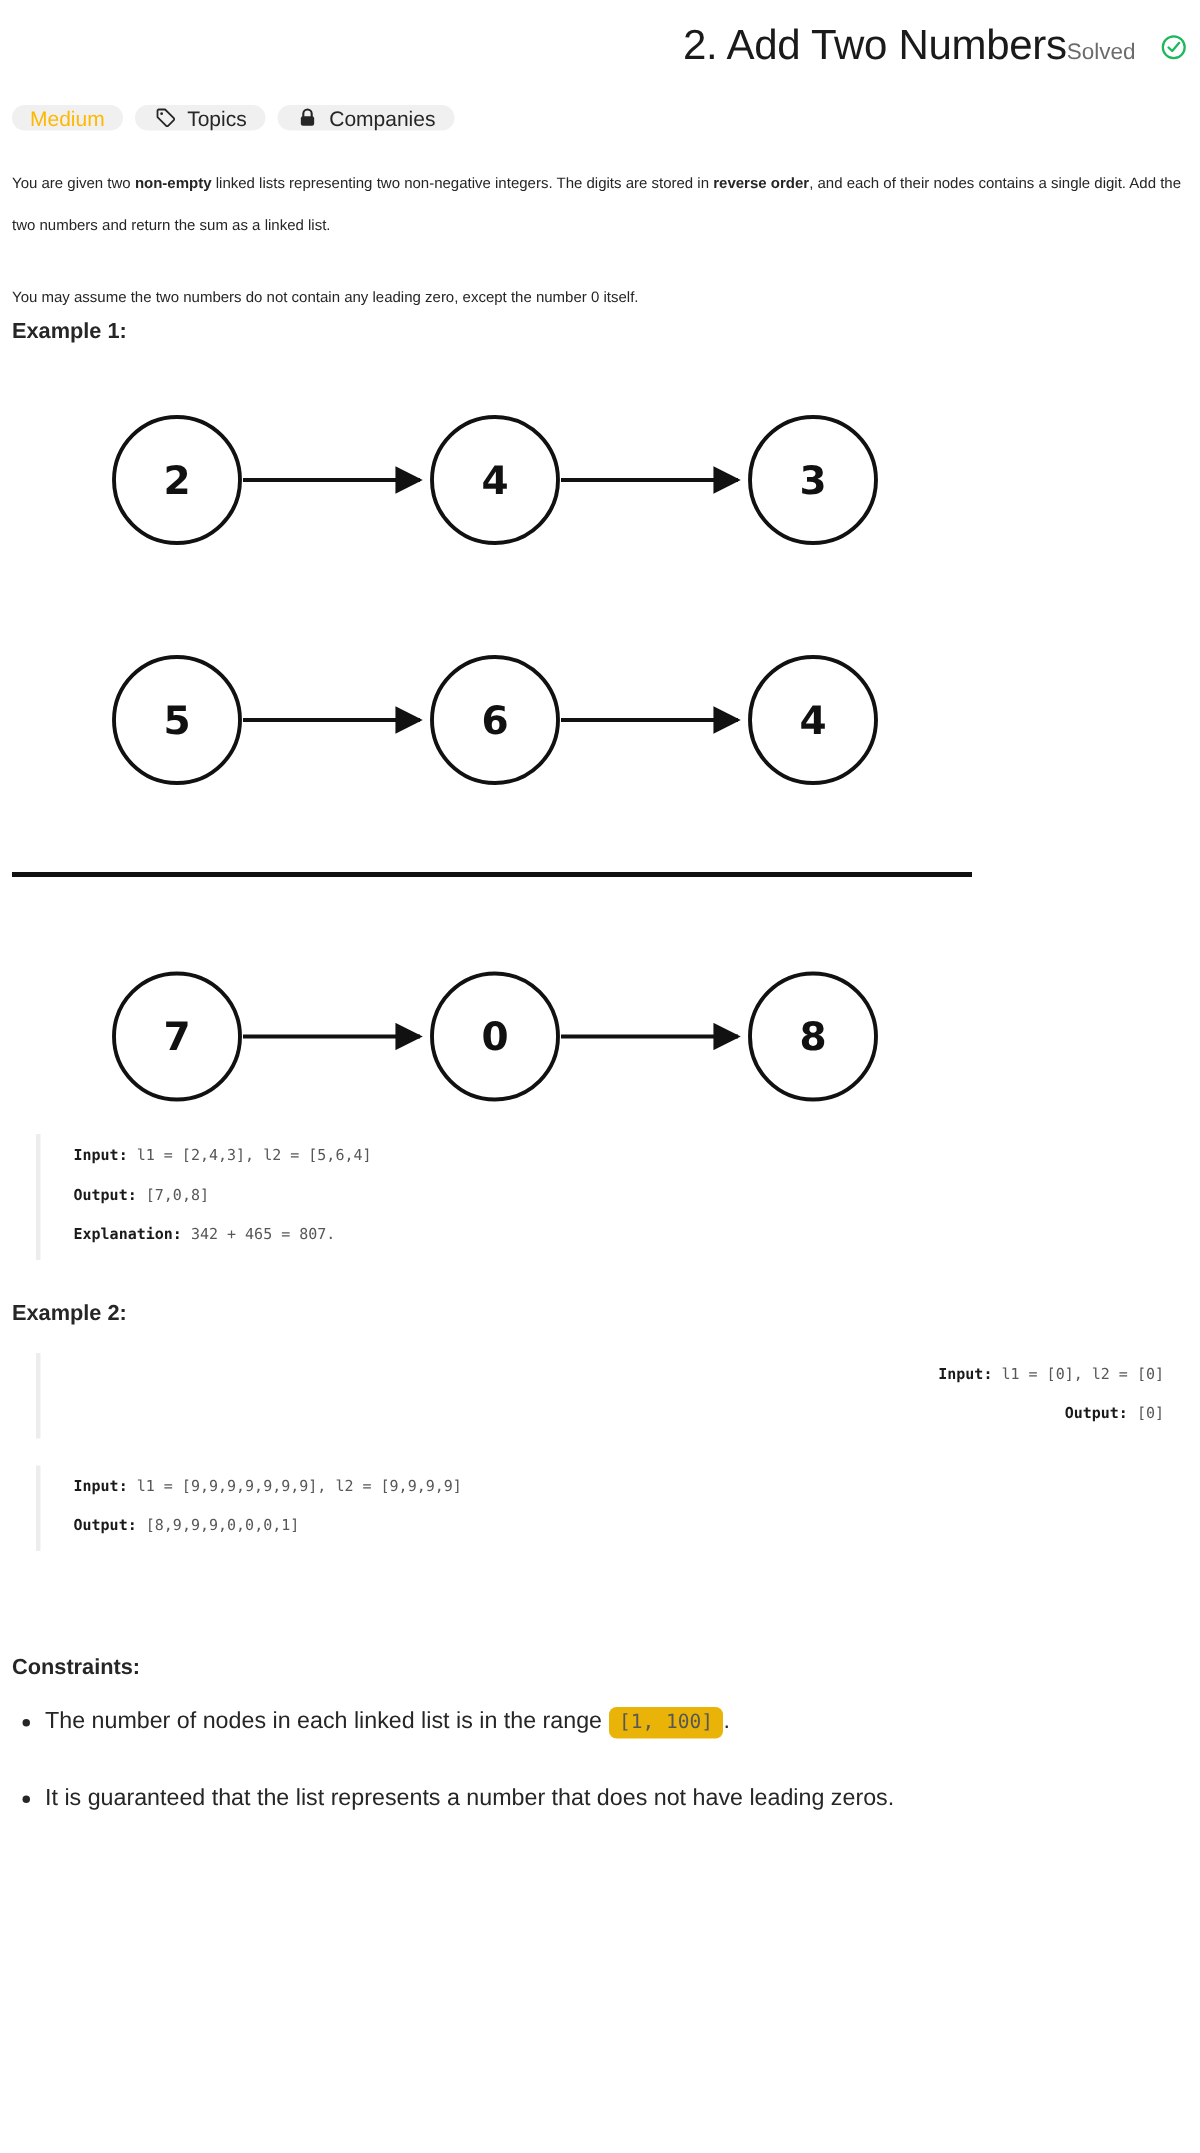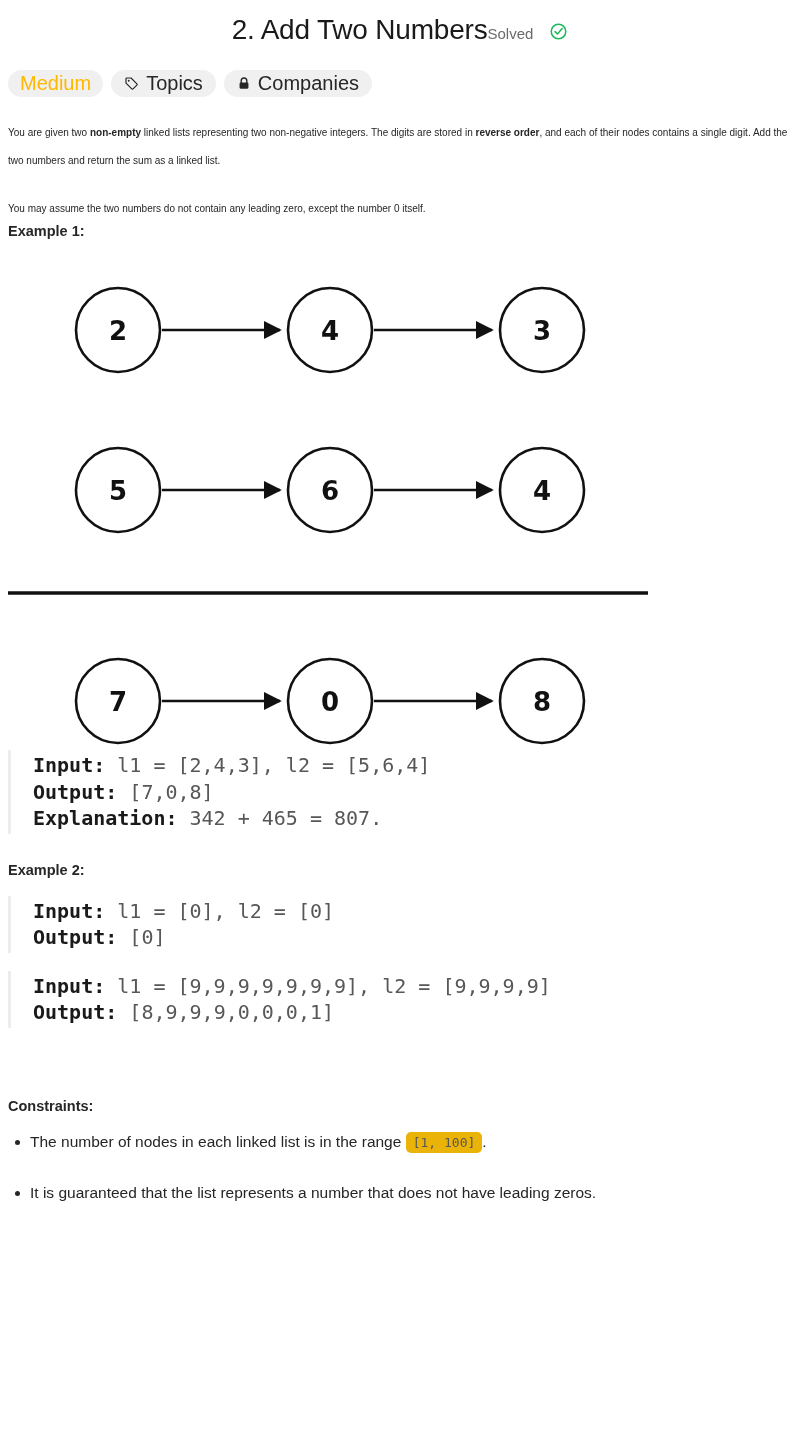--- a/index.html
+++ b/index.html
@@ -18,21 +18,21 @@
     width: 800px;
     box-sizing: border-box;
     padding: 0 8px 0 8px;
     position: relative;
   }
 
   
   .header-row {
     display: flex;
     align-items: flex-start;
-    justify-content: center;
+    justify-content: flex-end;
     padding-top: 12px;
   }
   .title {
     font-size: 28px;
     font-weight: 400;
     line-height: 36px;
     color: #1a1a1a;
     letter-spacing: -0.2px;
     margin: 0;
   }
@@ -53,25 +53,25 @@
   .tags {
     display: flex;
     align-items: center;
     gap: 8px;
     margin-top: 22px;
   }
   .pill {
     display: inline-flex;
     align-items: center;
     gap: 7px;
-    height: 27px;
+    height: 17px;
     padding: 0 13px;
     border-radius: 16px;
     background: #f0f0f0;
-    font-size: 20px;
+    font-size: 14px;
     color: #262626;
     cursor: pointer;
     user-select: none;
   }
   .pill.difficulty {
     color: #ffb800;
     padding: 0 12px;
   }
   .pill-icon { display: flex; align-items: center; }
 
@@ -99,23 +99,23 @@
   .diagram {
     margin-top: 6px;
     margin-left: 0;
   }
   .diagram svg { display: block; }
 
   
   .codeblock {
     border-left: 3px solid #ededed;
     padding: 2px 0 2px 22px;
-    margin: 0;
+    margin: 16px;
     font-family: "DejaVu Sans Mono", "Liberation Mono", monospace;
-    font-size: 20px;
+    font-size: 10px;
     line-height: 26.5px;
     color: #575757;
     white-space: pre-wrap;
   }
   .codeblock .lbl {
     font-weight: 700;
     color: #1a1a1a;
   }
   .code-line { display: block; }
 
@@ -251,21 +251,21 @@
         <text x="322" y="457">0</text>
         <text x="534" y="457">8</text>
       </g>
     </svg>
   </div>
 
   <pre class="codeblock"><span class="code-line"><span class="lbl">Input:</span><span> l1 = [2,4,3], l2 = [5,6,4]</span></span><span class="code-line"><span class="lbl">Output:</span><span> [7,0,8]</span></span><span class="code-line"><span class="lbl">Explanation:</span><span> 342 + 465 = 807.</span></span></pre>
 
   <p class="example-heading" style="margin-top:28px;">Example 2:</p>
 
-  <pre class="codeblock" style="margin-top:18px;"><span class="code-line"><span class="lbl">Input:</span><span> l1 = [0], l2 = [0]</span></span><span class="code-line"><span class="lbl">Output:</span><span> [0]</span></span></pre>
+  <pre class="codeblock" style="margin-top:18px;text-align:right;"><span class="code-line"><span class="lbl">Input:</span><span> l1 = [0], l2 = [0]</span></span><span class="code-line"><span class="lbl">Output:</span><span> [0]</span></span></pre>
 
 
   <pre class="codeblock" style="margin-top:18px;"><span class="code-line"><span class="lbl">Input:</span><span> l1 = [9,9,9,9,9,9,9], l2 = [9,9,9,9]</span></span><span class="code-line"><span class="lbl">Output:</span><span> [8,9,9,9,0,0,0,1]</span></span></pre>
 
   <p class="constraints-heading" style="margin-top:70px;">Constraints:</p>
 
   <ul class="constraints-list">
     <li><span>The number of nodes in each linked list is in the range </span><code class="inline">[1, 100]</code><span>.</span></li>
 
 

